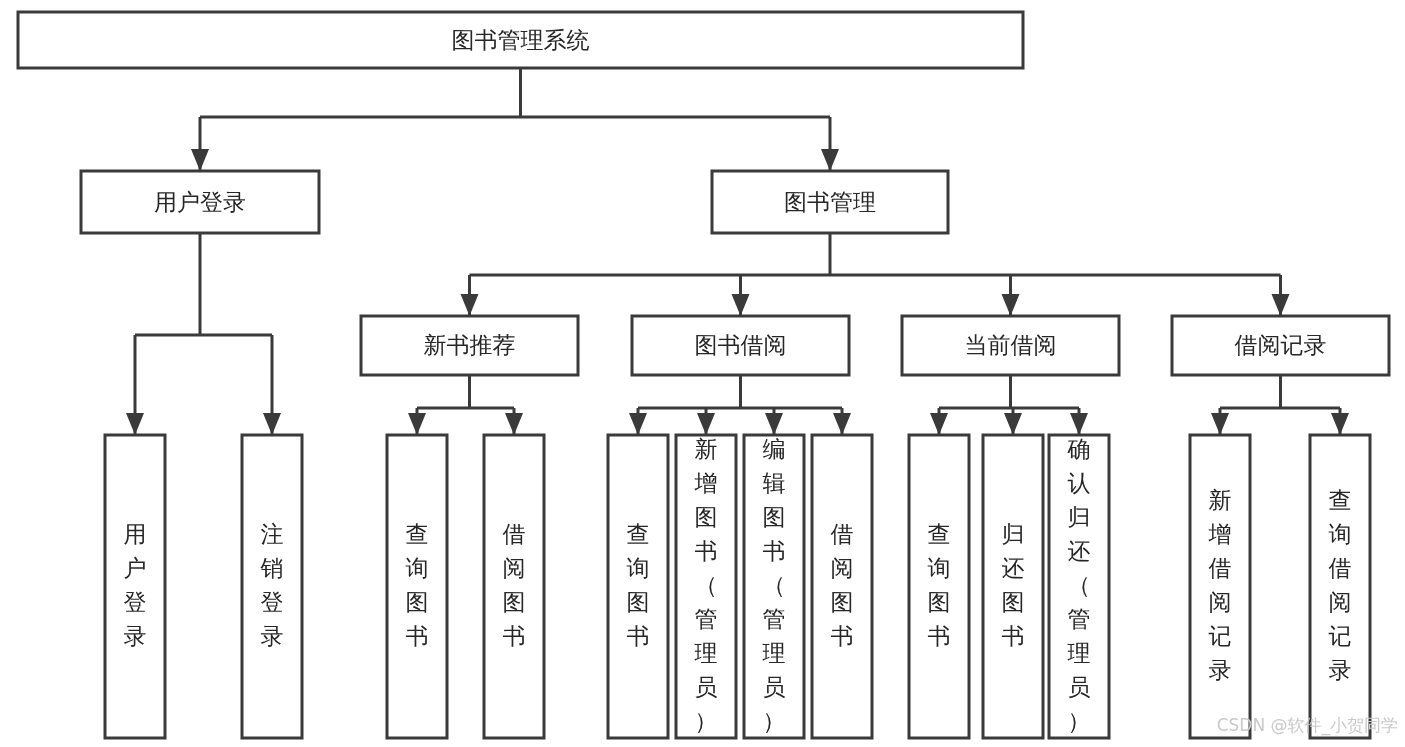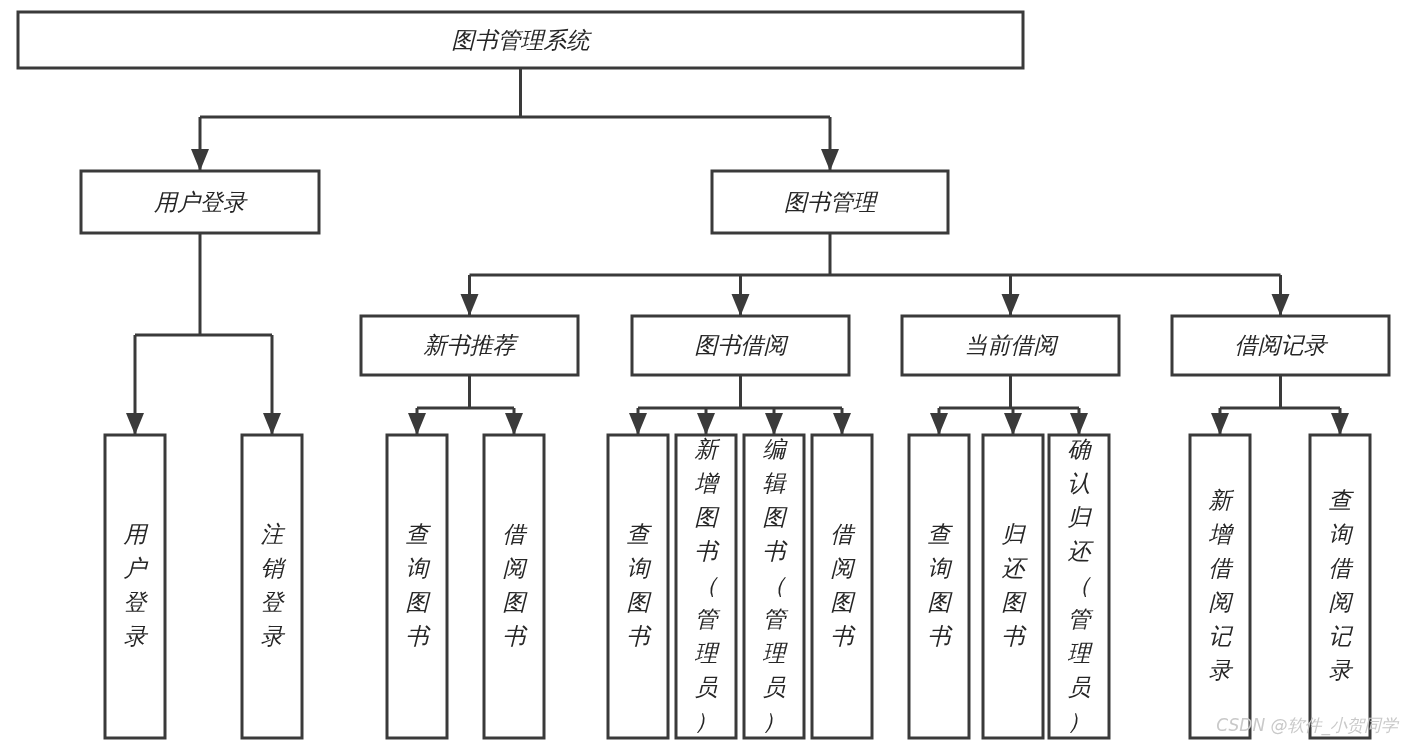--- a/index.html
+++ b/index.html
@@ -12,21 +12,20 @@
     width: 1405px;
     height: 747px;
     overflow: hidden;
     font-family: "DejaVu Sans", "Liberation Sans", sans-serif;
   }
   #diagram-root {
     position: relative;
     width: 1405px;
     height: 747px;
     background: #ffffff;
-    font-style: italic;
   }
   svg.diagram-canvas {
     position: absolute;
     top: 0;
     left: 0;
     width: 1405px;
     height: 747px;
     display: block;
   }
   .node-box {

